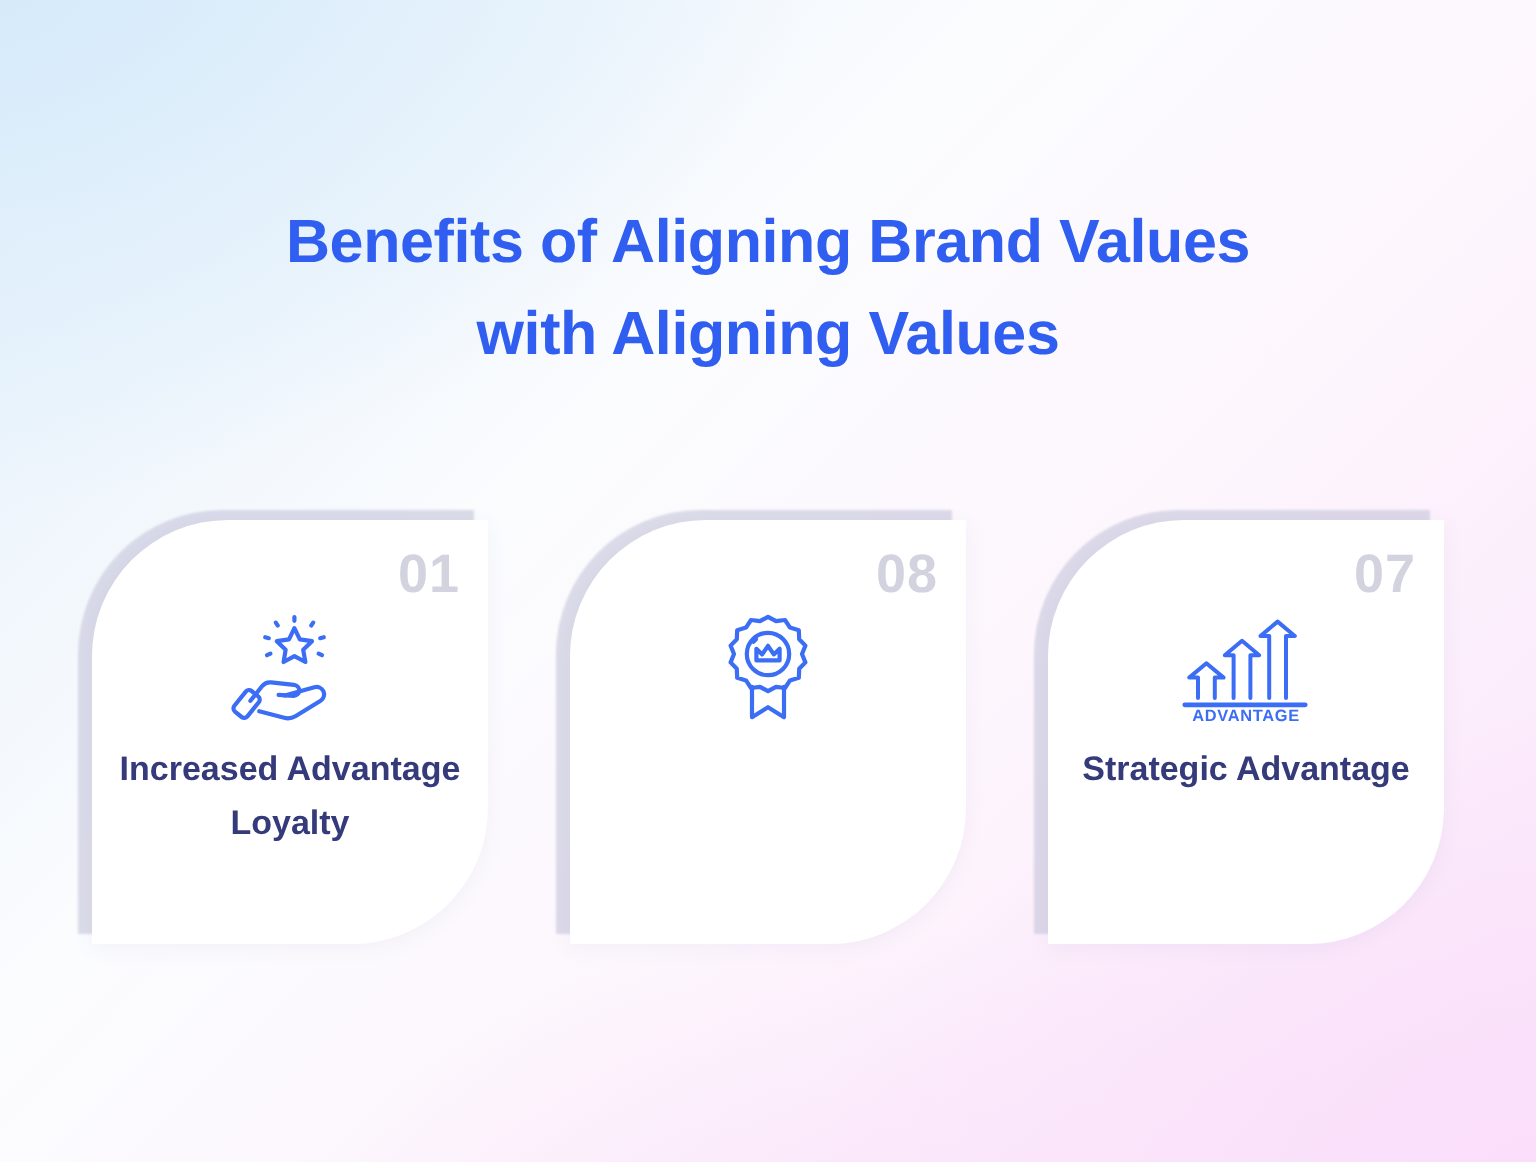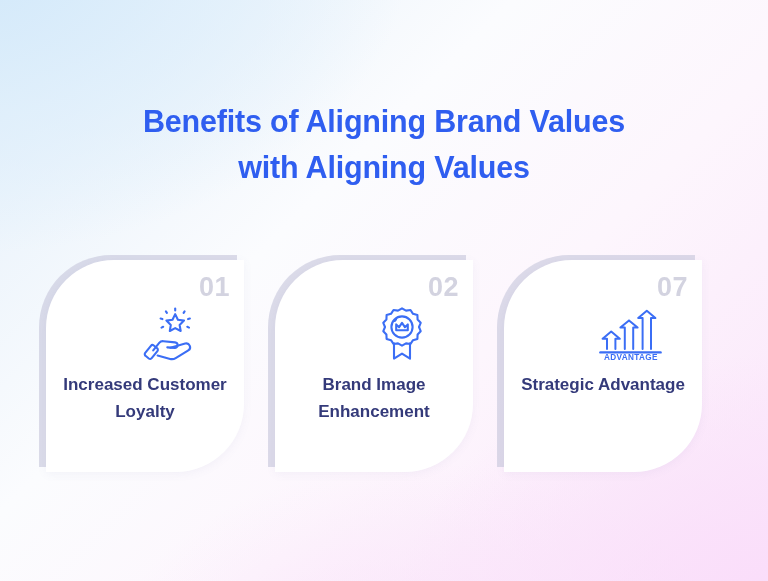--- a/index.html
+++ b/index.html
@@ -54,21 +54,20 @@
     height: 212px;
     display: flex;
     justify-content: space-between;
   }
 
   .card {
     position: relative;
     width: 198px;
     height: 212px;
     flex: 0 0 198px;
-    padding-left: 20px;
   }
 
   
   .card-backing {
     position: absolute;
     left: -7px;
     top: -5px;
     width: 198px;
     height: 212px;
     border-radius: 72px 0 72px 0;
@@ -102,21 +101,20 @@
 
   .card-icon {
     position: absolute;
     left: 0;
     top: 44px;
     width: 198px;
     display: flex;
     justify-content: center;
     align-items: center;
     height: 60px;
-    margin-left: 28px;
   }
   .card-icon svg { display: block; }
 
   .card-label {
     position: absolute;
     left: 10px;
     right: 10px;
     top: 112px;
     text-align: center;
     font-size: 17px;
@@ -163,28 +161,28 @@
               <path d="M19.5 20.6 L21.2 19.8"></path>
               <path d="M47.0 20.6 L45.3 19.8"></path>
 
               <path d="M11.2 43.4 L17.2 35.9 C18.3 34.6 19.9 34.0 21.5 34.2 L33.0 35.4 C34.6 35.6 35.7 36.9 35.6 38.4 C35.5 39.9 34.2 41.0 32.7 40.9 L25.3 40.4"></path>
               <path d="M28.4 40.7 L43.2 36.6 C45.0 36.1 46.9 36.9 47.7 38.6 C48.5 40.3 47.9 42.4 46.3 43.4 L33.7 51.1 C32.0 52.1 30.0 52.4 28.1 51.9 L15.6 48.6"></path>
 
               <path d="M3.2 45.9 L8.9 38.8 C9.6 37.9 10.9 37.8 11.8 38.5 L15.1 41.2 C16.0 41.9 16.1 43.2 15.4 44.1 L9.7 51.2 C9.0 52.1 7.7 52.2 6.8 51.5 L3.5 48.8 C2.6 48.1 2.5 46.8 3.2 45.9 Z"></path>
             </g>
           </svg>
         </div>
-        <div class="card-label">Increased Customer Loyalty</div>
+        <div class="card-label">Increased Advantage Loyalty</div>
       </div>
     </div>
 
     <div class="card">
       <div class="card-backing"></div>
       <div class="card-face">
-        <div class="card-number">02</div>
+        <div class="card-number">08</div>
         <div class="card-icon">
           <svg width="54" height="56" viewBox="0 0 54 56" fill="none" xmlns="http://www.w3.org/2000/svg">
             <g stroke="#3b6ef5" stroke-width="2.1" stroke-linecap="round" stroke-linejoin="round" fill="none">
 
               <path d="M19.0 37.4 L19.0 52.6 L27.0 47.6 L35.0 52.6 L35.0 37.4"></path>
 
               <path d="M27.0 2.4
                        L31.0 4.6 L35.5 4.0 L38.0 7.8 L42.4 9.1 L42.6 13.6 L45.7 16.8
                        L44.0 21.0 L45.7 25.2 L42.6 28.4 L42.4 32.9 L38.0 34.2 L35.5 38.0
                        L31.0 37.4 L27.0 39.6 L23.0 37.4 L18.5 38.0 L16.0 34.2 L11.6 32.9
@@ -192,21 +190,20 @@
                        L16.0 7.8 L18.5 4.0 L23.0 4.6 Z"></path>
 
               <circle cx="27.0" cy="21.0" r="10.6"></circle>
 
               <path d="M21.0 13.6 L19.7 14.9"></path>
 
               <path d="M21.2 24.2 L21.2 18.4 L24.1 21.2 L27.0 16.9 L29.9 21.2 L32.8 18.4 L32.8 24.2 Z"></path>
             </g>
           </svg>
         </div>
-        <div class="card-label">Brand Image Enhancement</div>
       </div>
     </div>
 
     <div class="card">
       <div class="card-backing"></div>
       <div class="card-face">
         <div class="card-number">07</div>
         <div class="card-icon">
           <svg width="72" height="58" viewBox="0 0 72 58" fill="none" xmlns="http://www.w3.org/2000/svg">
             <g stroke="#3b6ef5" stroke-width="2.0" stroke-linecap="round" stroke-linejoin="round" fill="none">

